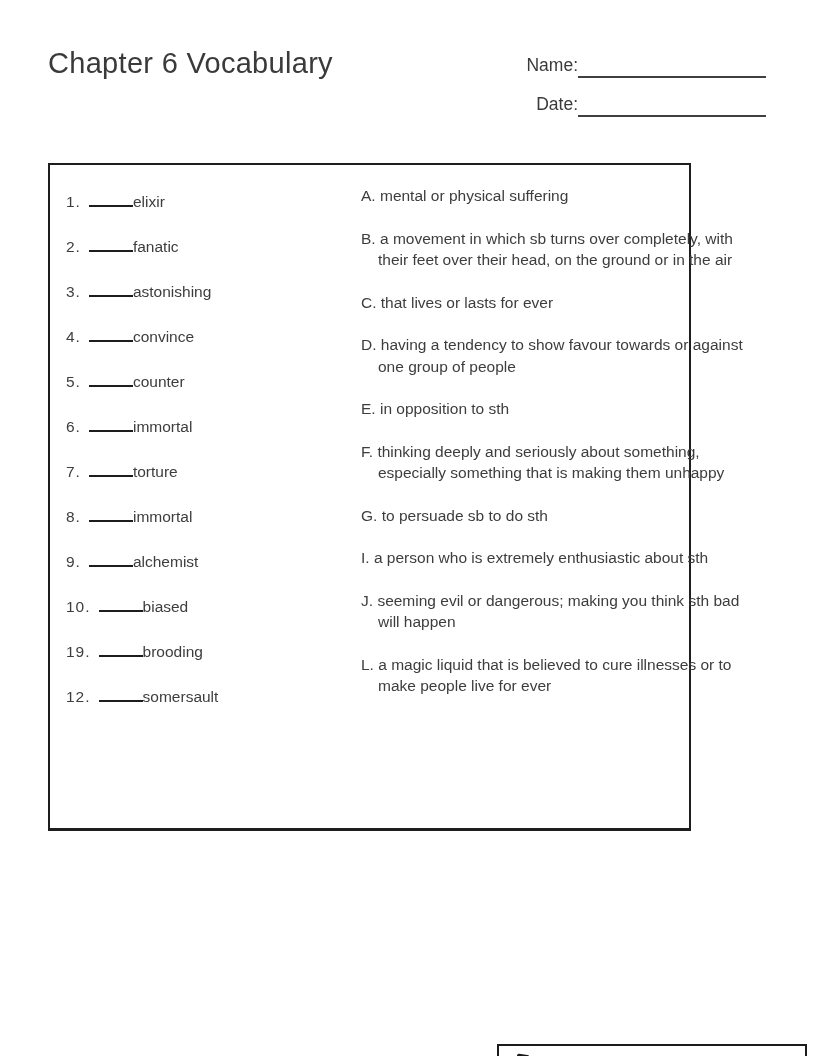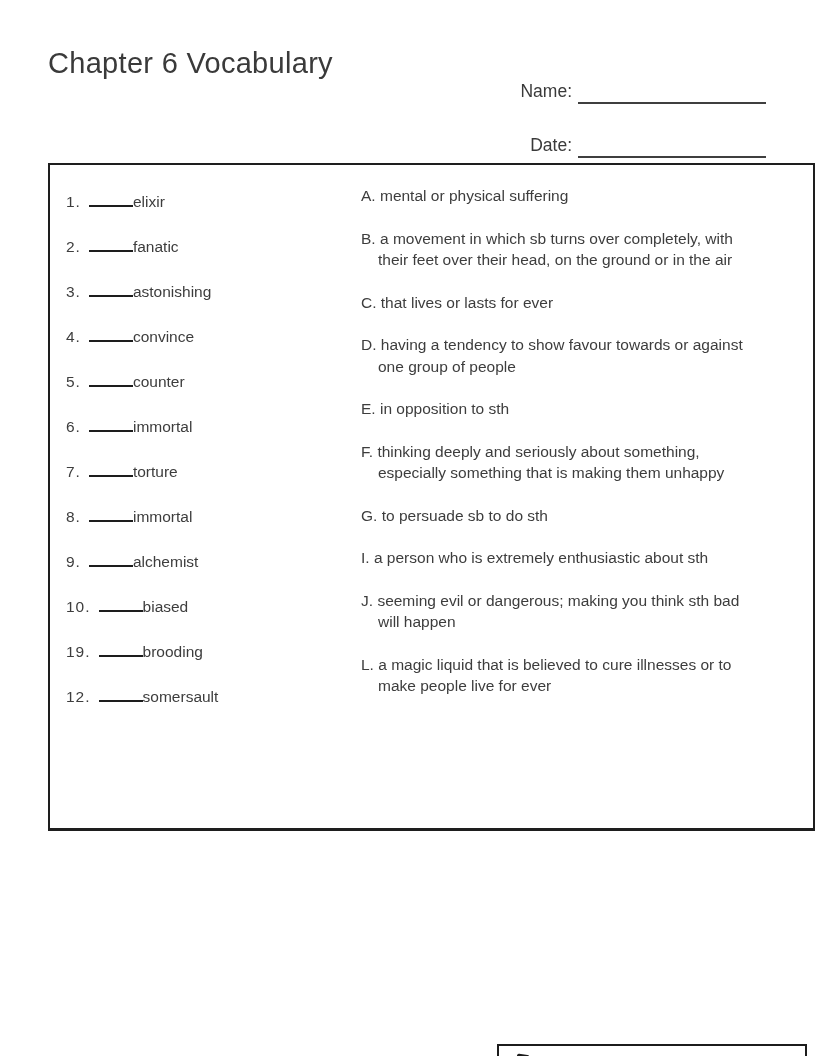--- a/index.html
+++ b/index.html
@@ -28,43 +28,41 @@
   .id-fields {
     position: absolute;
     top: 50px;
     right: 50px;
     width: 256px;
   }
   .id-row {
     display: flex;
     align-items: flex-end;
     justify-content: flex-end;
-    gap: 6px;
     height: 28px;
     margin-bottom: 11px;
-    margin-top: 26px;
   }
   .id-label {
     font-size: 17.5px;
     color: #3a3a3a;
     line-height: 26px;
     white-space: nowrap;
   }
   .id-line {
     display: inline-block;
     width: 188px;
     height: 26px;
     border-bottom: 2px solid #3f3f3f;
   }
 
   .matching-box {
     position: absolute;
     left: 48px;
     top: 163px;
-    width: 767px;
+    width: 643px;
     height: 668px;
     border: 2px solid #1e1e1e;
     border-bottom-width: 3px;
     background: #ffffff;
   }
 
   .word-list {
     position: absolute;
     left: 16px;
     top: 25px;

